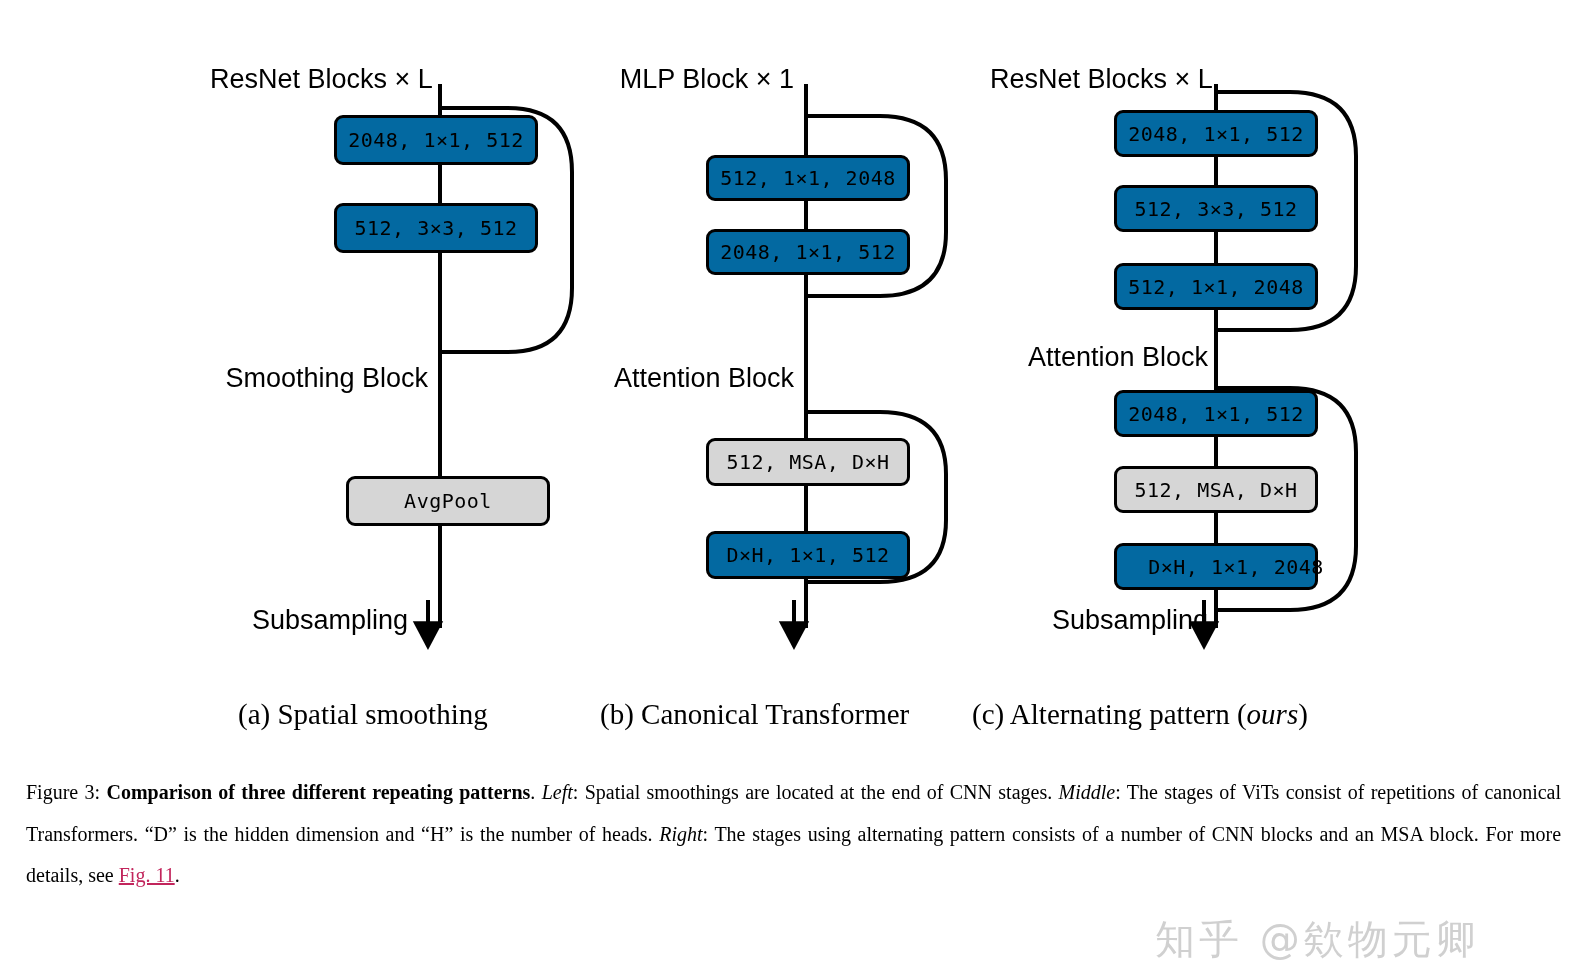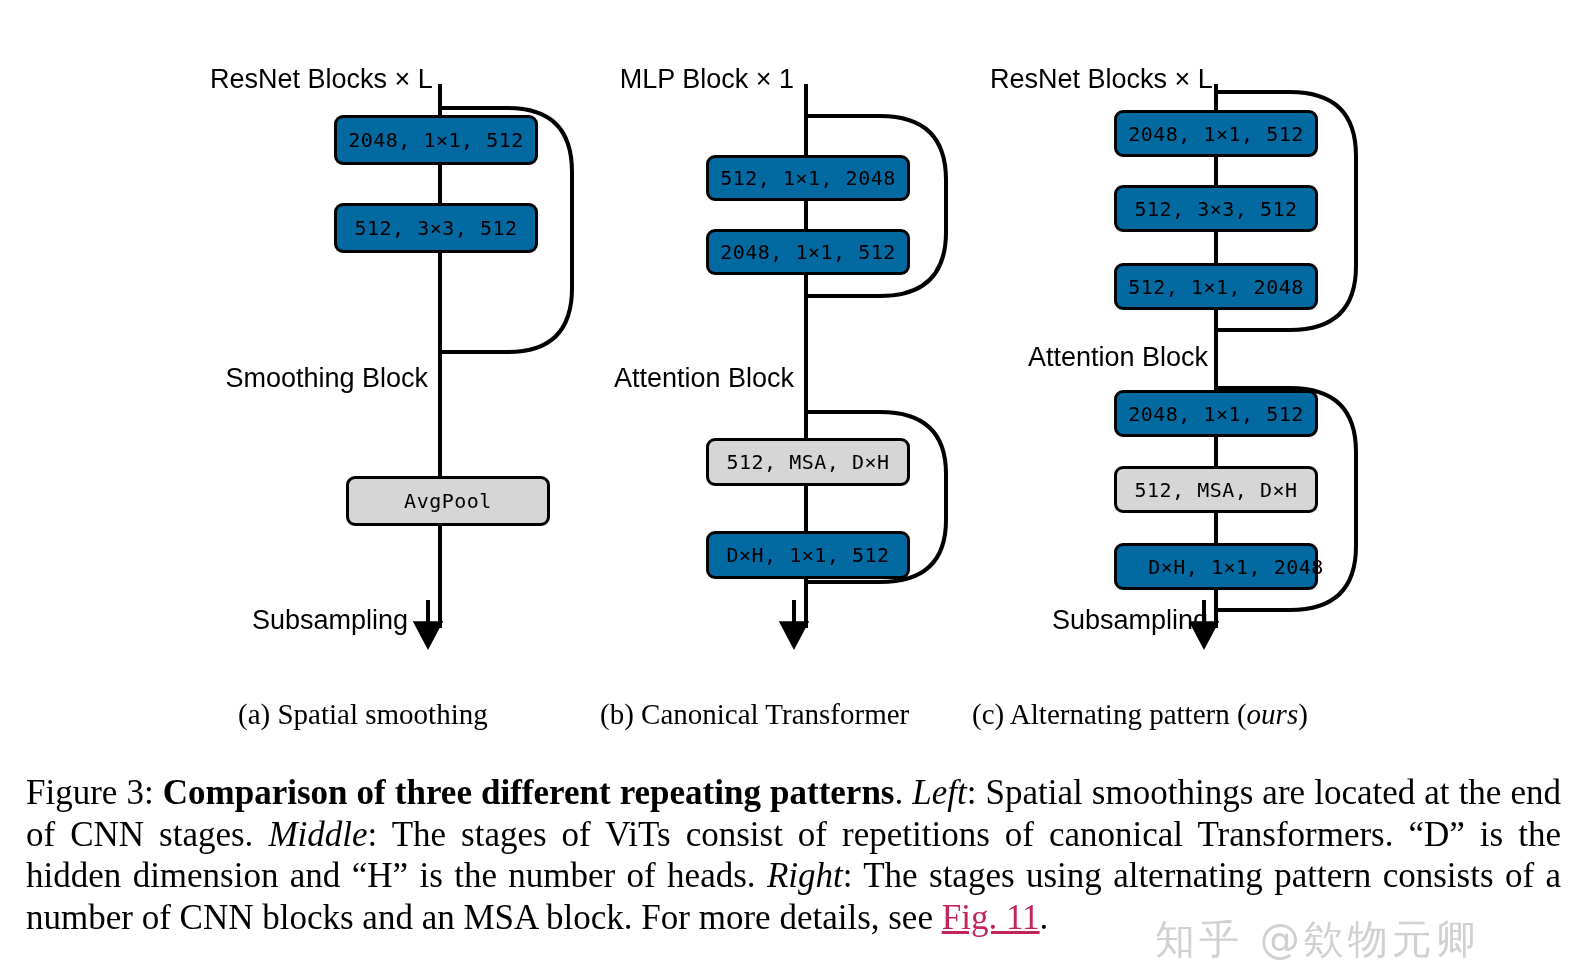--- a/index.html
+++ b/index.html
@@ -84,21 +84,21 @@
   }
   .subcaption i { font-style: italic; }
 
   
   #main-caption {
     position: absolute;
     left: 26px;
     top: 772px;
     width: 1535px;
     font-family: "Liberation Serif", "DejaVu Serif", serif;
-    font-size: 35px;
+    font-size: 20px;
     line-height: 41.5px;
     text-align: justify;
     color: #000;
   }
   #main-caption b { font-weight: bold; }
   #main-caption i { font-style: italic; }
   .fig-link { color: #c2255c; }
 
   
   #watermark {

